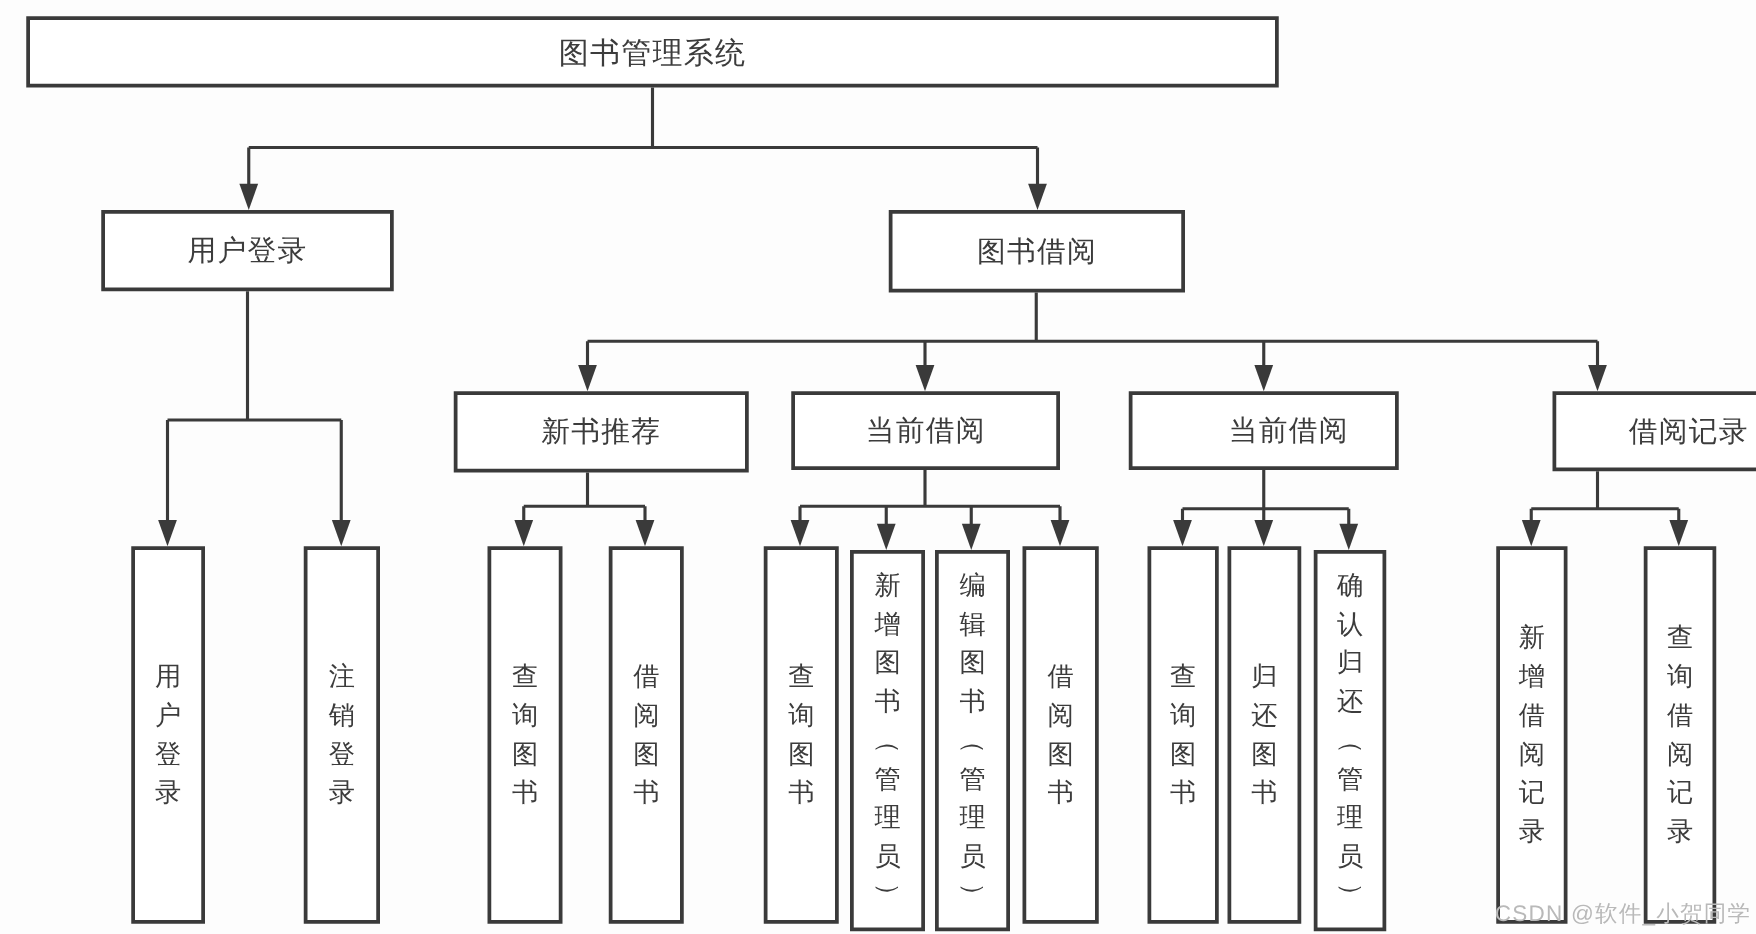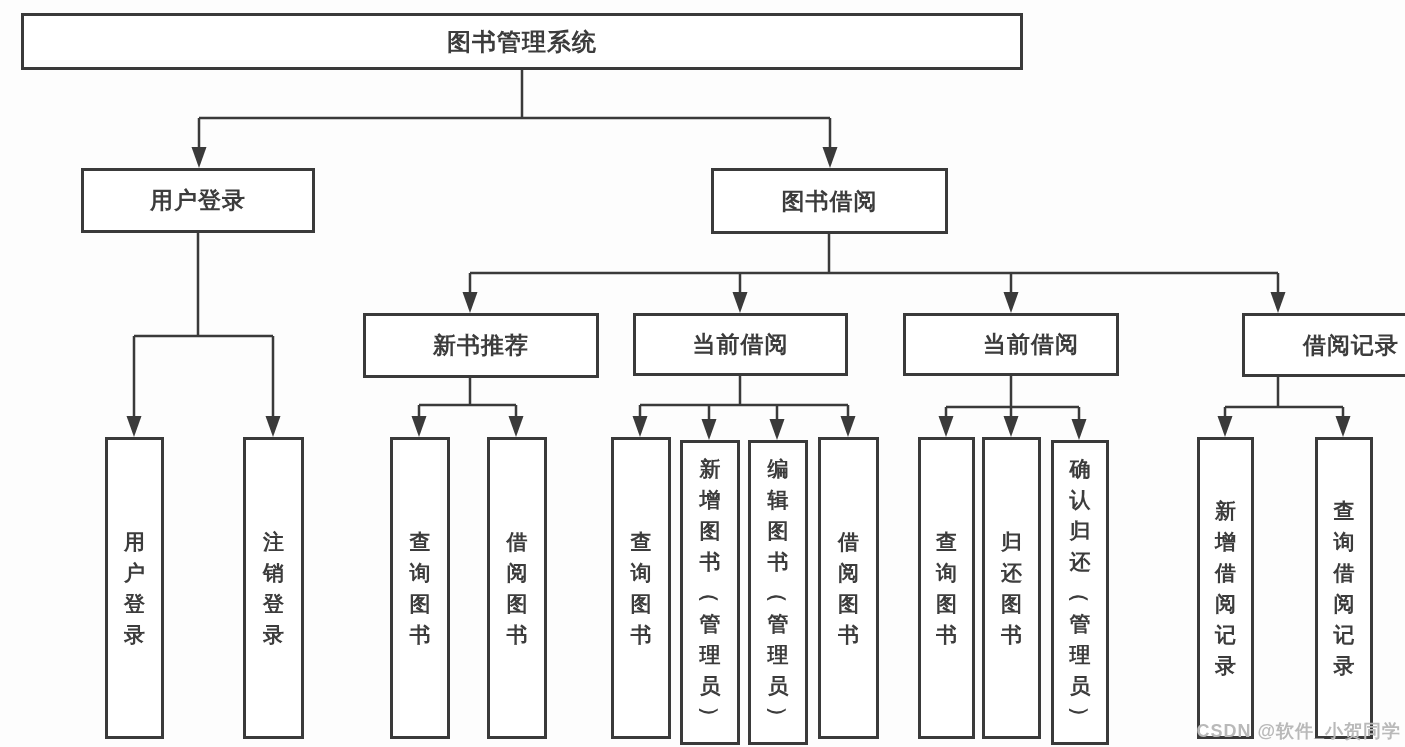--- a/index.html
+++ b/index.html
@@ -1,18 +1,18 @@
 <!DOCTYPE html>
 <html><head>
 <meta charset="utf-8">
 <style>
   html,body{margin:0;padding:0;background:#fdfdfd;}
   #canvas{
     position:relative;width:1405px;height:747px;background:#fdfdfd;overflow:hidden;
-    font-family:"Liberation Sans","DejaVu Sans",sans-serif;color:#3c3c3c;font-weight:bold;
+    font-family:"Liberation Sans","DejaVu Sans",sans-serif;color:#3c3c3c;
   }
   #connectors{position:absolute;left:0;top:0;z-index:1;}
   .hnode{
     position:absolute;box-sizing:border-box;background:#ffffff;
     border:3px solid #3a3a3a;display:flex;align-items:center;justify-content:center;
     z-index:2;
   }
   .hnode .lbl{font-size:23px;letter-spacing:1px;}
   .root .lbl{font-size:24px;}
   .vnode{

